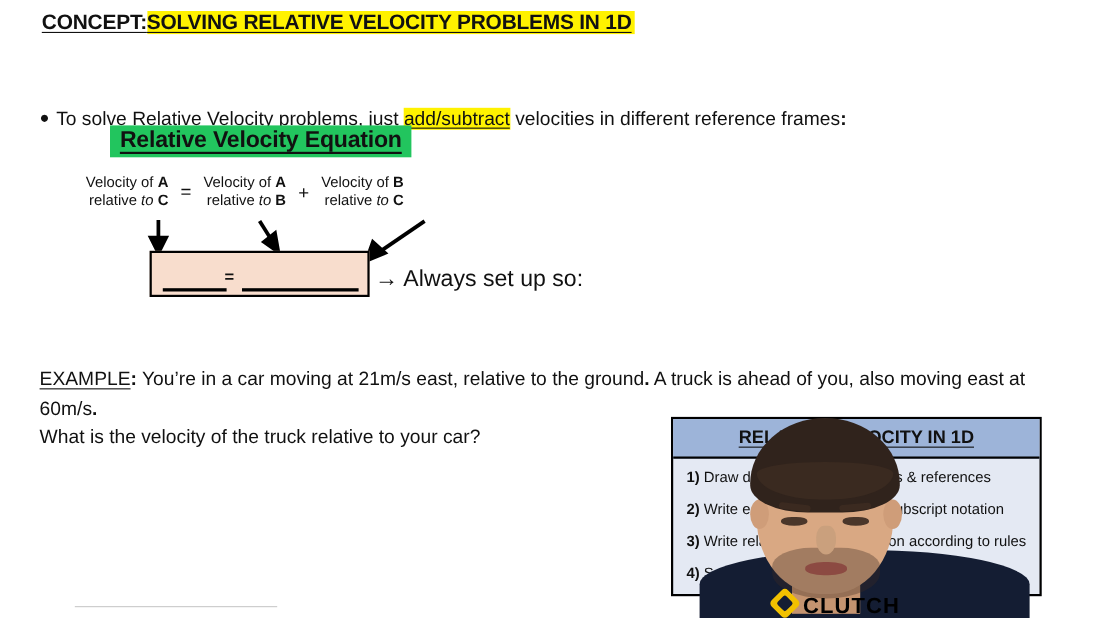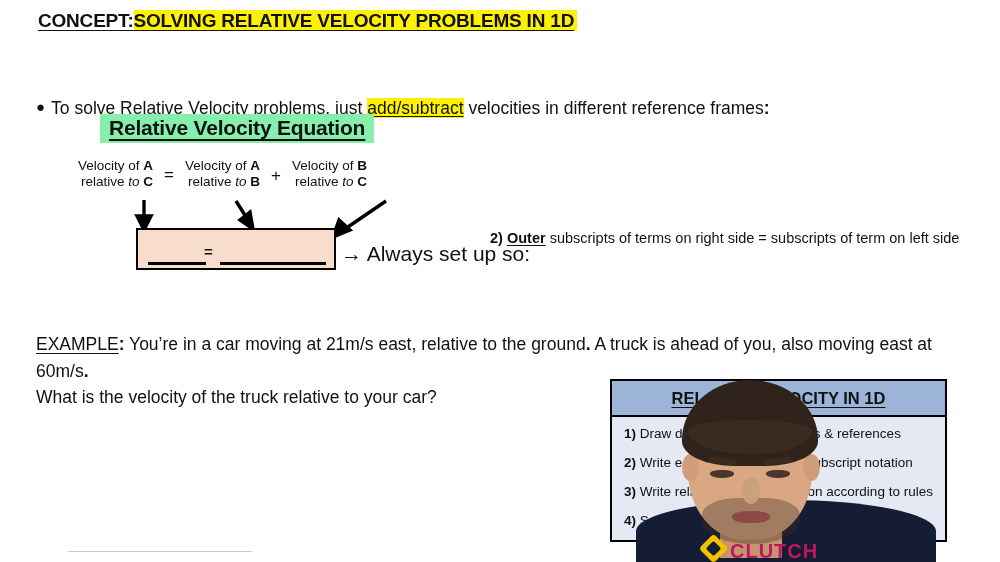--- a/index.html
+++ b/index.html
@@ -59,21 +59,21 @@
   }
   .bold-colon { font-weight: bold; }
 
   
   .rve-heading {
     position: absolute;
     left: 100px;
     top: 114px;
     font-size: 21px;
     font-weight: bold;
-    background: #86efac;
+    background: #22c55e;
     padding: 2px 9px 3px 9px;
     text-decoration: underline;
     text-underline-offset: 4px;
     letter-spacing: -0.2px;
   }
 
   
   .eq-row {
     position: absolute;
     left: 78px;
@@ -378,21 +378,21 @@
     height: 11px;
     background: #141d33;
     border-radius: 2px;
   }
   .logo-text {
     position: absolute;
     left: 130px;
     top: 160px;
     font-size: 20px;
     font-weight: bold;
-    color: #be185d;
+    color: #000000;
     letter-spacing: 1px;
     font-family: "Liberation Sans", sans-serif;
   }
 </style>
 </head>
 <body>
 
 <div class="concept-line">
   <span class="concept-word">CONCEPT:</span><span class="concept-rest">SOLVING RELATIVE VELOCITY PROBLEMS IN 1D</span>
 </div>
@@ -445,24 +445,20 @@
 
 <div class="peach-box">
   <div class="peach-eq">=</div>
   <div class="blank-left"></div>
   <div class="blank-right"></div>
 </div>
 
 <div class="always-text">→ Always set up so:</div>
 
 <div class="rules">
-  <div class="rule-item">
-    <span class="rule-num">2)</span>
-    <span class="rule-key">Outer</span><span> subscripts of terms on right side = subscripts of term on left side</span>
-  </div>
 </div>
 
 <div class="example">
   <span class="example-label">EXAMPLE</span><span class="pd">:</span><span> You’re in a car moving at 21m/s east, relative to the ground</span><span class="pd">.</span><span> A truck is ahead of you, also moving east at 60m/s</span><span class="pd">.</span><br>
   <span>What is the velocity of the truck relative to your car?</span>
 </div>
 
 <div class="faint-rule"></div>
 
 <div class="blue-box">

